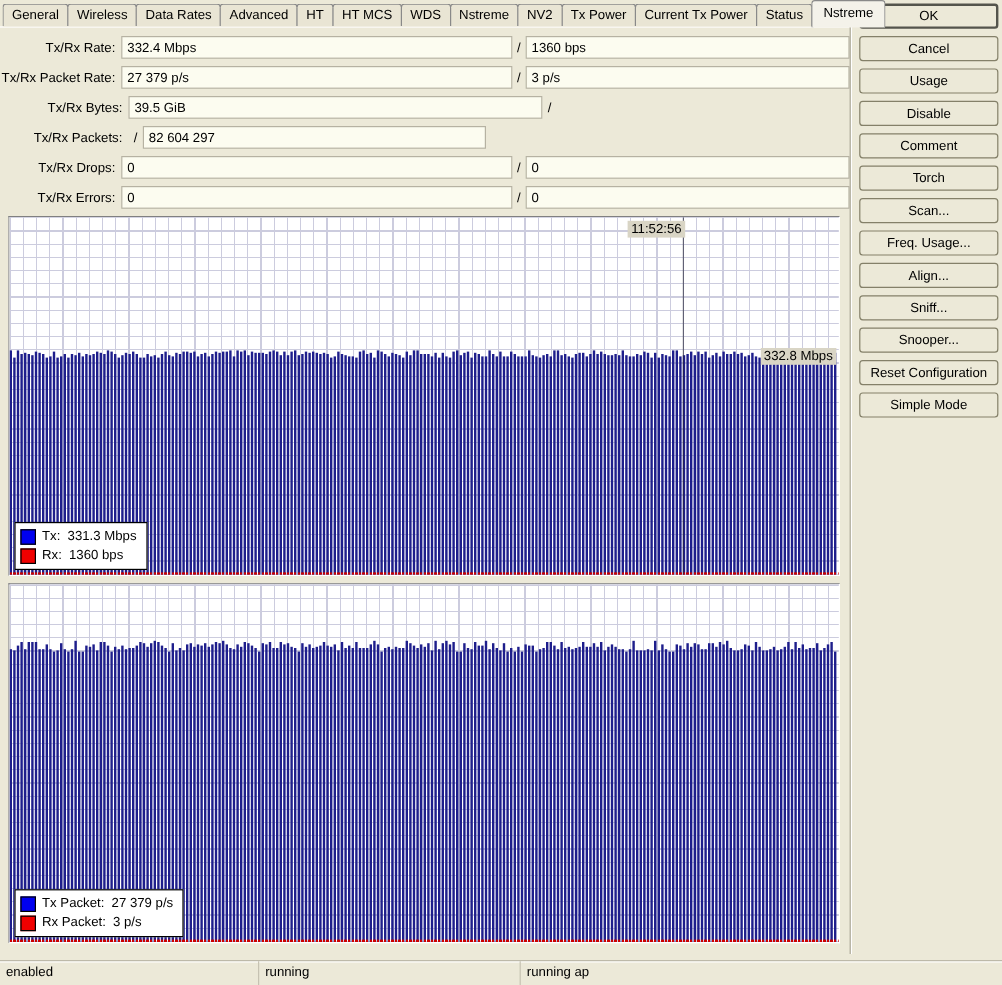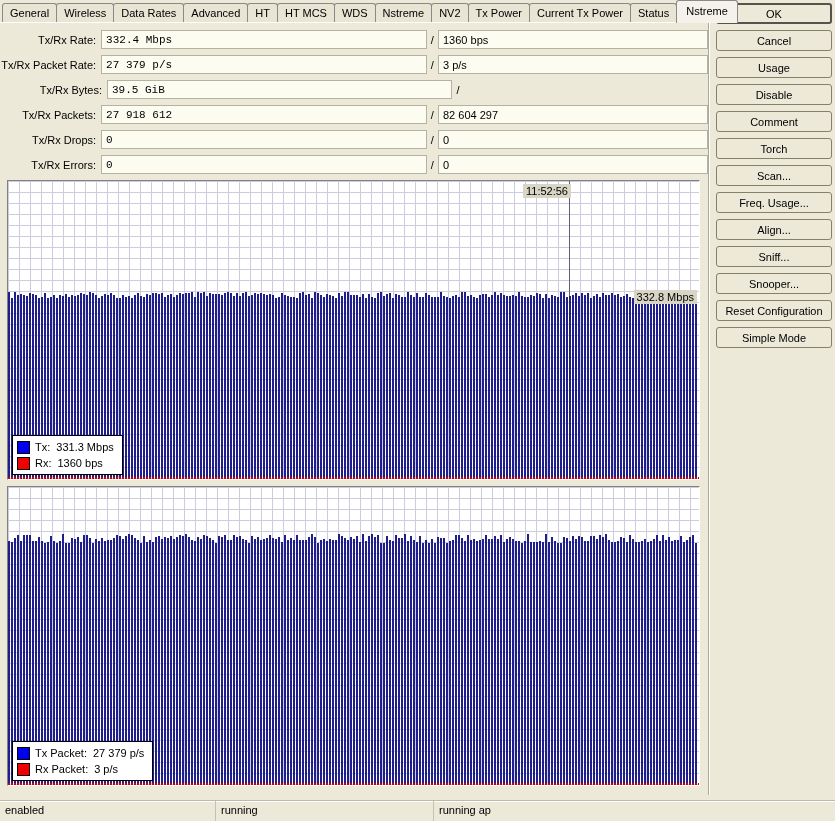--- a/index.html
+++ b/index.html
@@ -30,21 +30,21 @@
 
   
   .fields{position:absolute;left:0;top:23px;width:708px;padding-top:7px;}
   .frow{display:flex;align-items:center;height:19px;margin-bottom:6px;}
   .flabel{width:102px;text-align:right;padding-right:5px;white-space:nowrap;}
   .finput{
     height:19px;box-sizing:border-box;border:1px solid #b6b2a2;
     background:#fcfcf0;padding:0 4px;font-family:"Liberation Sans","DejaVu Sans",sans-serif;
     font-size:11px;color:#000;outline:none;
   }
-  .finput.tx{width:345px;font-family:Liberation Mono, monospace;}
+  .finput.tx{width:345px;}
   .finput.rx{width:286px;}
   .fsep{width:12px;text-align:center;}
 
   
   .graph{
     position:absolute;left:7px;width:691px;height:298px;
     border-top:1px solid #808080;border-left:1px solid #808080;
     border-right:1px solid #ffffff;border-bottom:1px solid #ffffff;
     background:#fff;
   }
@@ -141,21 +141,20 @@
         <div class="fsep">/</div>
         <input class="finput rx" readonly="" value="3 p/s" style="">
       </div>
       <div class="frow">
         <div class="flabel">Tx/Rx Bytes:</div>
         <input class="finput tx" readonly="" value="39.5 GiB" style="">
         <div class="fsep">/</div>
       </div>
       <div class="frow">
         <div class="flabel">Tx/Rx Packets:</div>
-        <input class="finput tx" readonly="" value="27 918 612" style="">
         <div class="fsep">/</div>
         <input class="finput rx" readonly="" value="82 604 297" style="">
       </div>
       <div class="frow">
         <div class="flabel">Tx/Rx Drops:</div>
         <input class="finput tx" readonly="" value="0" style="">
         <div class="fsep">/</div>
         <input class="finput rx" readonly="" value="0" style="">
       </div>
       <div class="frow">

